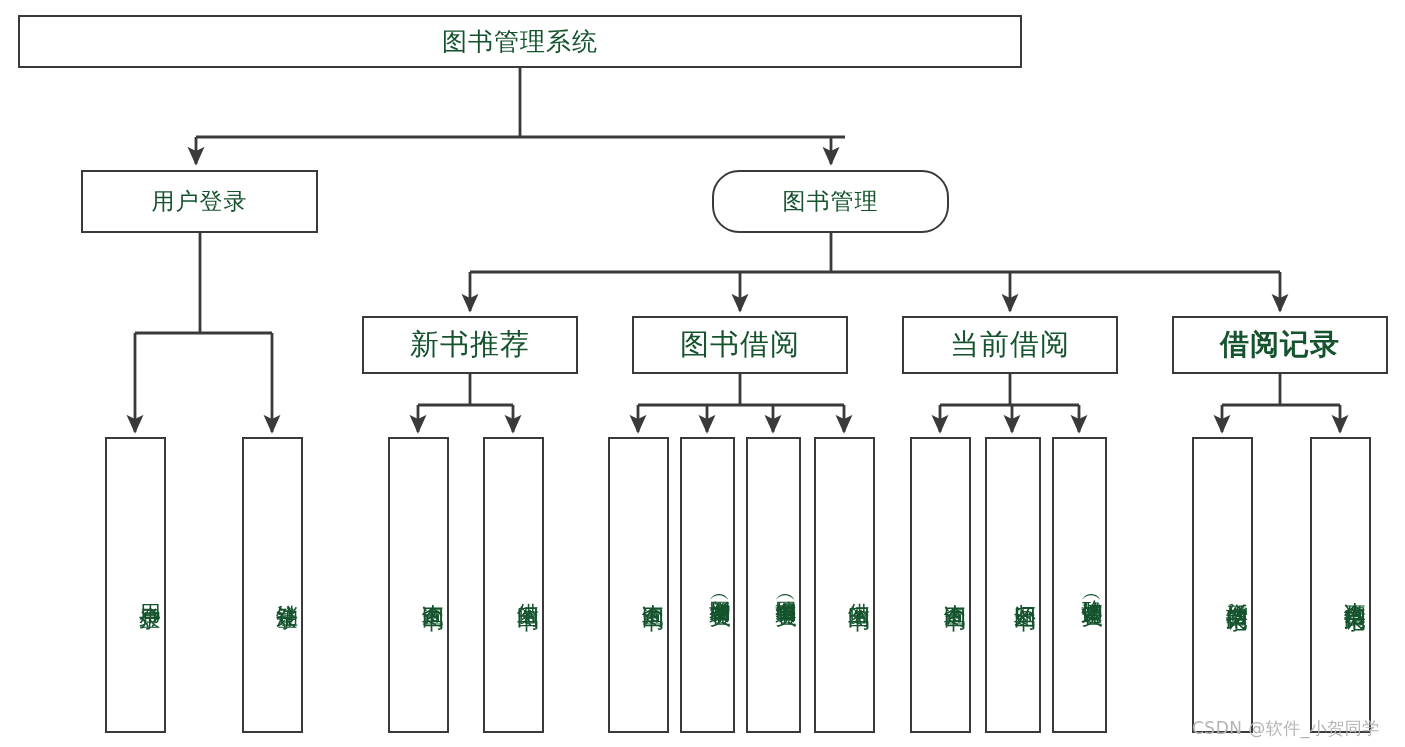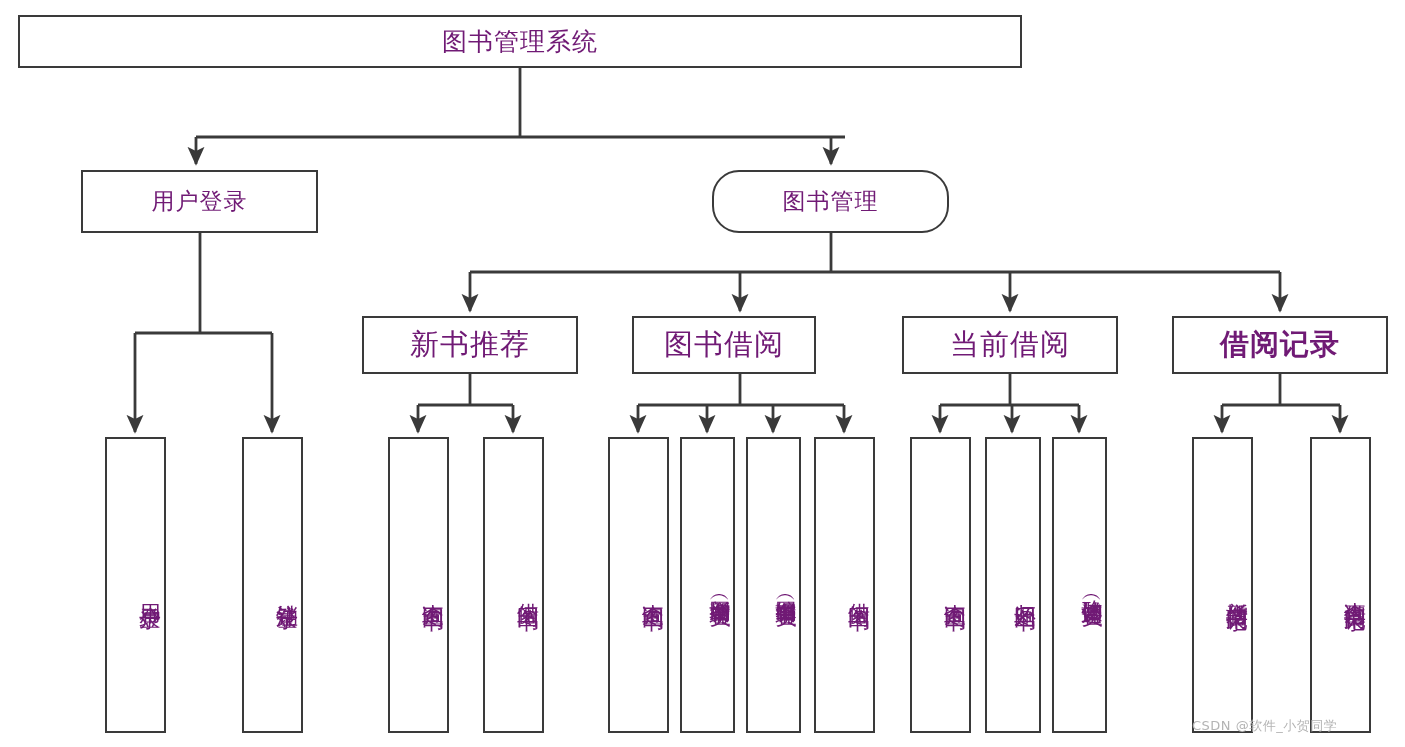--- a/index.html
+++ b/index.html
@@ -22,21 +22,21 @@
     pointer-events:none;
   }
   .node{
     position:absolute;
     box-sizing:border-box;
     background:#ffffff;
     border:2.5px solid #3a3a3a;
     display:flex;
     align-items:center;
     justify-content:center;
-    color:#701a75;
+    color:#14532d;
     z-index:3;
   }
   .node.root{
     font-size:25px;
     letter-spacing:1px;
   }
   .node.lvl2{
     font-size:23px;
     letter-spacing:1px;
   }
@@ -57,21 +57,21 @@
     overflow:hidden;
   }
   .node.leaf.tall-text{
     font-size:21px;
     letter-spacing:1px;
     padding-top:4px;
   }
   .watermark{
     position:absolute;
     color:#b4b4b4;
-    font-size:13px;
+    font-size:17px;
     letter-spacing:0.5px;
     z-index:5;
     white-space:nowrap;
     user-select:none;
   }
 </style>
 </head>
 <body>
 
 <div id="canvas">
@@ -127,21 +127,21 @@
   </svg>
 
   <div class="node root" style="left:18px;top:15px;width:1004px;height:53px;">图书管理系统</div>
 
   <div class="node lvl2" style="left:81px;top:170px;width:237px;height:63px;">用户登录</div>
 
   <div class="node lvl2" style="left:712px;top:170px;width:237px;height:63px;border-radius:27px;">图书管理</div>
 
   <div class="node lvl3" style="left:362px;top:316px;width:216px;height:58px;">新书推荐</div>
 
-  <div class="node lvl3" style="left:632px;top:316px;width:184px;height:58px;">图书借阅</div>
+  <div class="node lvl3" style="left:632px;top:316px;width:216px;height:58px;">图书借阅</div>
 
   <div class="node lvl3" style="left:902px;top:316px;width:216px;height:58px;">当前借阅</div>
 
   <div class="node lvl3" style="left:1172px;top:316px;width:216px;height:58px;font-weight:bold;">借阅记录</div>
 
   <div class="node leaf" style="left:105px;top:437px;width:61px;height:296px;">用户登录</div>
 
   <div class="node leaf" style="left:242px;top:437px;width:61px;height:296px;">注销登录</div>
 
   <div class="node leaf" style="left:388px;top:437px;width:61px;height:296px;">查询图书</div>

